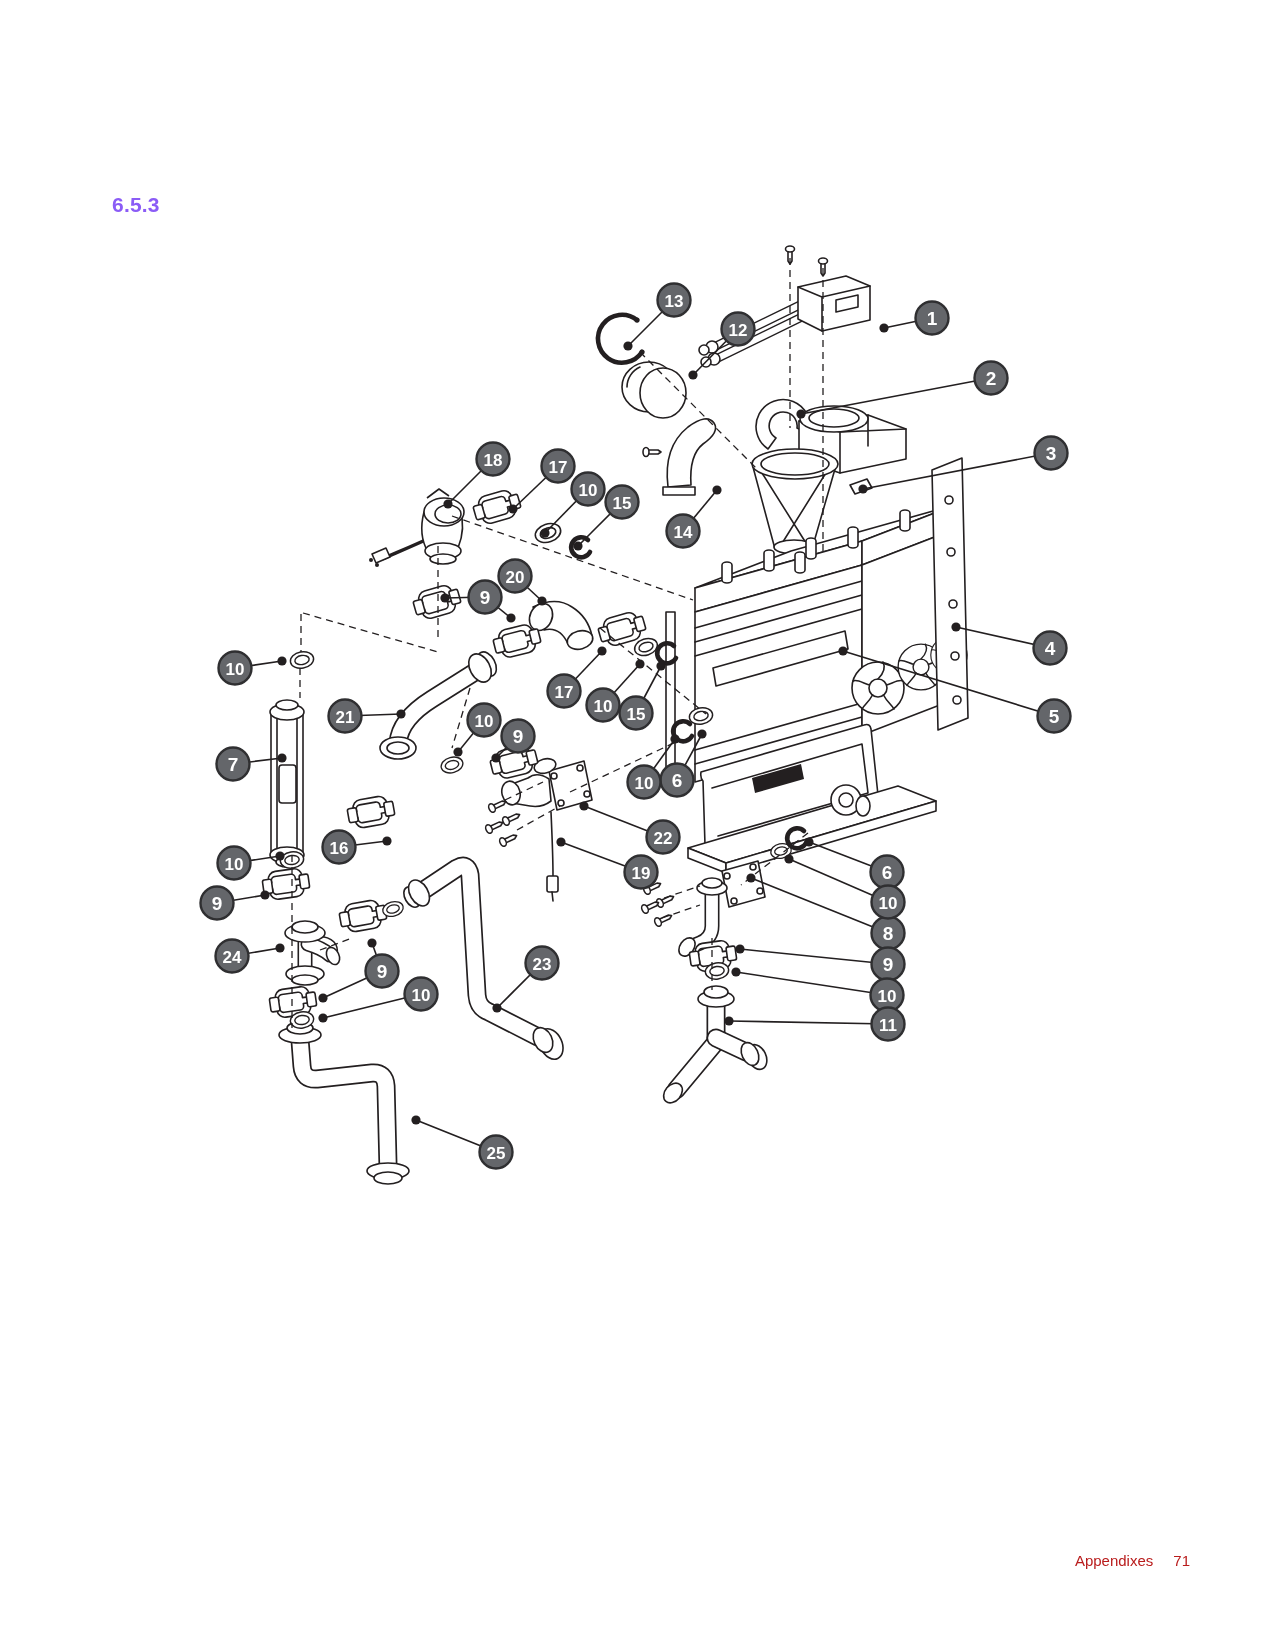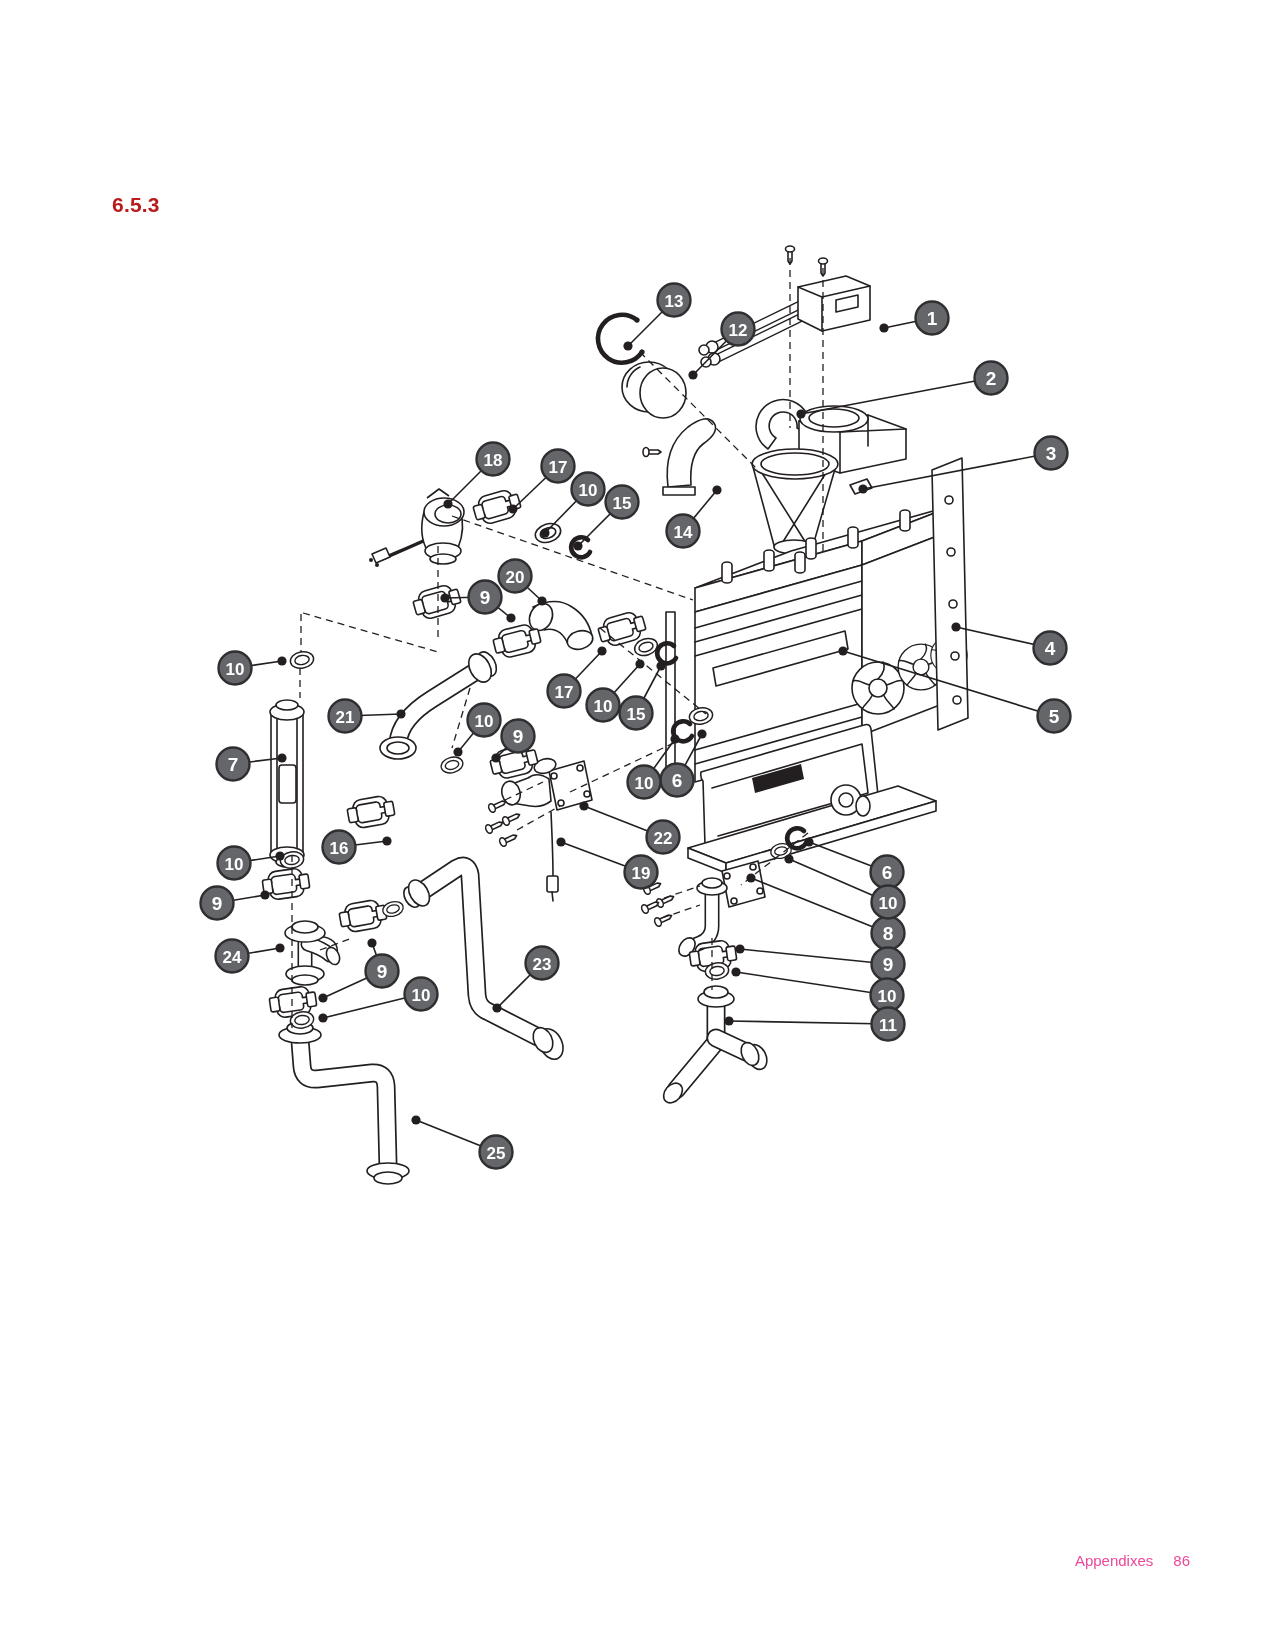--- a/index.html
+++ b/index.html
@@ -1,21 +1,21 @@
 <!DOCTYPE html>
 <html><head>
 <meta charset="utf-8">
 <style>
   html,body{margin:0;padding:0;background:#e8e8e8;}
   .page{position:relative;width:1275px;height:1650px;background:#ffffff;margin:0 auto;
         font-family:"Liberation Sans",sans-serif;overflow:hidden;}
   .title-row{position:absolute;left:112px;top:193px;display:flex;gap:34px;
-             font-size:21px;font-weight:bold;color:#b91c1c;letter-spacing:0.2px;}
+             font-size:21px;font-weight:bold;color:#8b5cf6;letter-spacing:0.2px;}
   .footer-row{position:absolute;top:1552px;right:85px;display:flex;gap:20px;
-              font-size:15px;color:#ec4899;}
+              font-size:15px;color:#b91c1c;}
   svg.diagram{position:absolute;left:0;top:0;width:1275px;height:1650px;}
   .ln{fill:none;stroke:#231f20;stroke-width:1.6;stroke-linecap:round;stroke-linejoin:round;}
   .fw{fill:#ffffff;stroke:#231f20;stroke-width:1.6;stroke-linejoin:round;}
   .dk{fill:#231f20;stroke:none;}
   .dash{fill:none;stroke:#231f20;stroke-width:1.3;stroke-dasharray:7 5;}
   .thk{stroke-width:4.6;}
   .pipe-o{fill:none;stroke:#231f20;stroke-width:19;stroke-linecap:round;stroke-linejoin:round;}
   .pipe-i{fill:none;stroke:#ffffff;stroke-width:15.6;stroke-linecap:round;stroke-linejoin:round;}
   .t-o{fill:none;stroke:#231f20;stroke-width:15;stroke-linecap:round;stroke-linejoin:round;}
   .t-i{fill:none;stroke:#ffffff;stroke-width:11.8;stroke-linecap:round;stroke-linejoin:round;}
@@ -557,16 +557,16 @@
         <circle cx="416" cy="1120" r="4.6" fill="#231f20"></circle>
         <g>
           <circle cx="496" cy="1152" r="16.5" fill="#64666a" stroke="#2f2f31" stroke-width="2.4"></circle>
           <text x="496" y="1158.5" text-anchor="middle" fill="#ffffff" font-size="17" font-weight="bold" font-family="&quot;Liberation Sans&quot;, sans-serif">25</text>
         </g>
       </g>
   </svg>
 
   <div class="footer-row">
     <span>Appendixes</span>
-    <span>86</span>
+    <span>71</span>
   </div>
 
 </div>
 
 </body></html>

